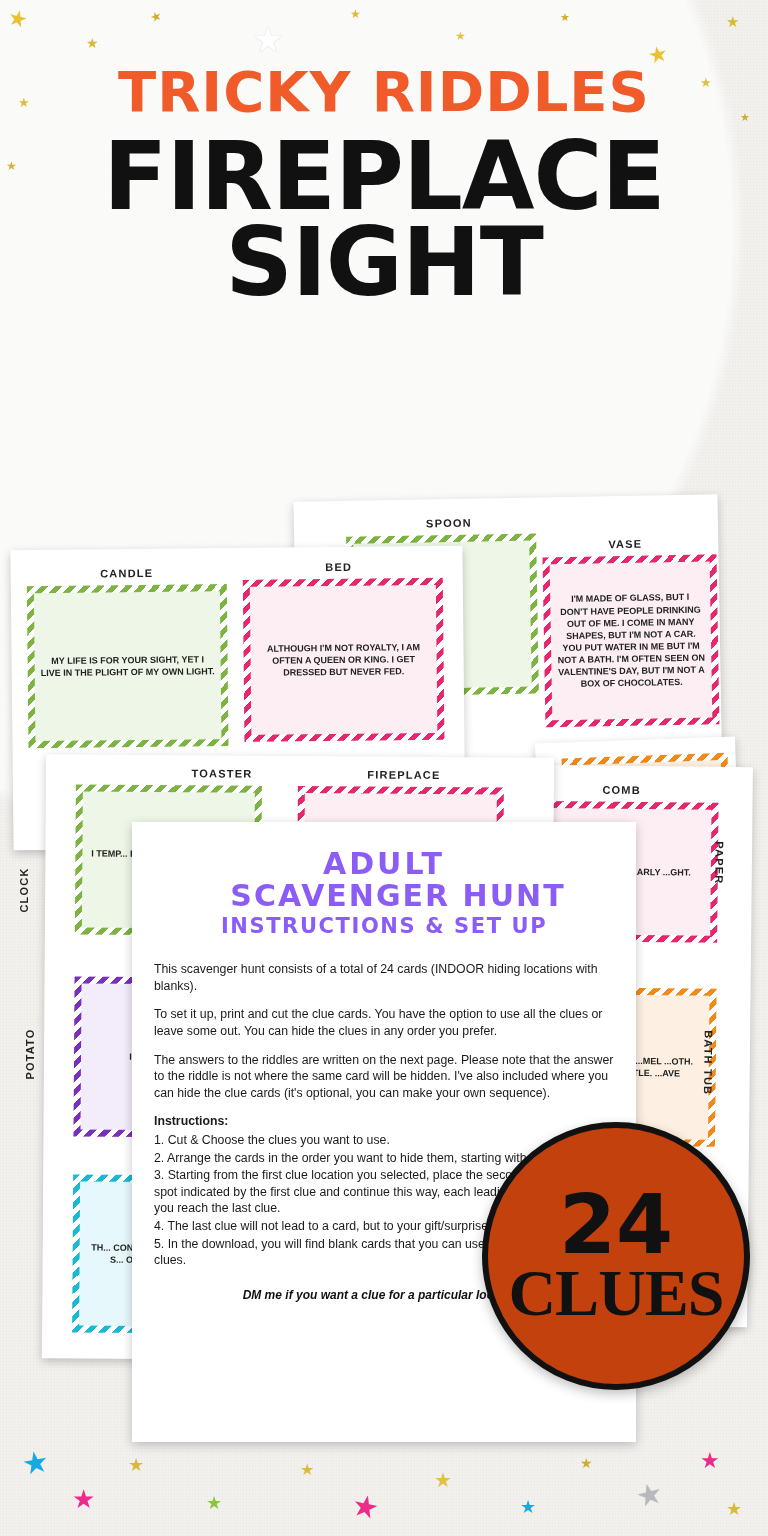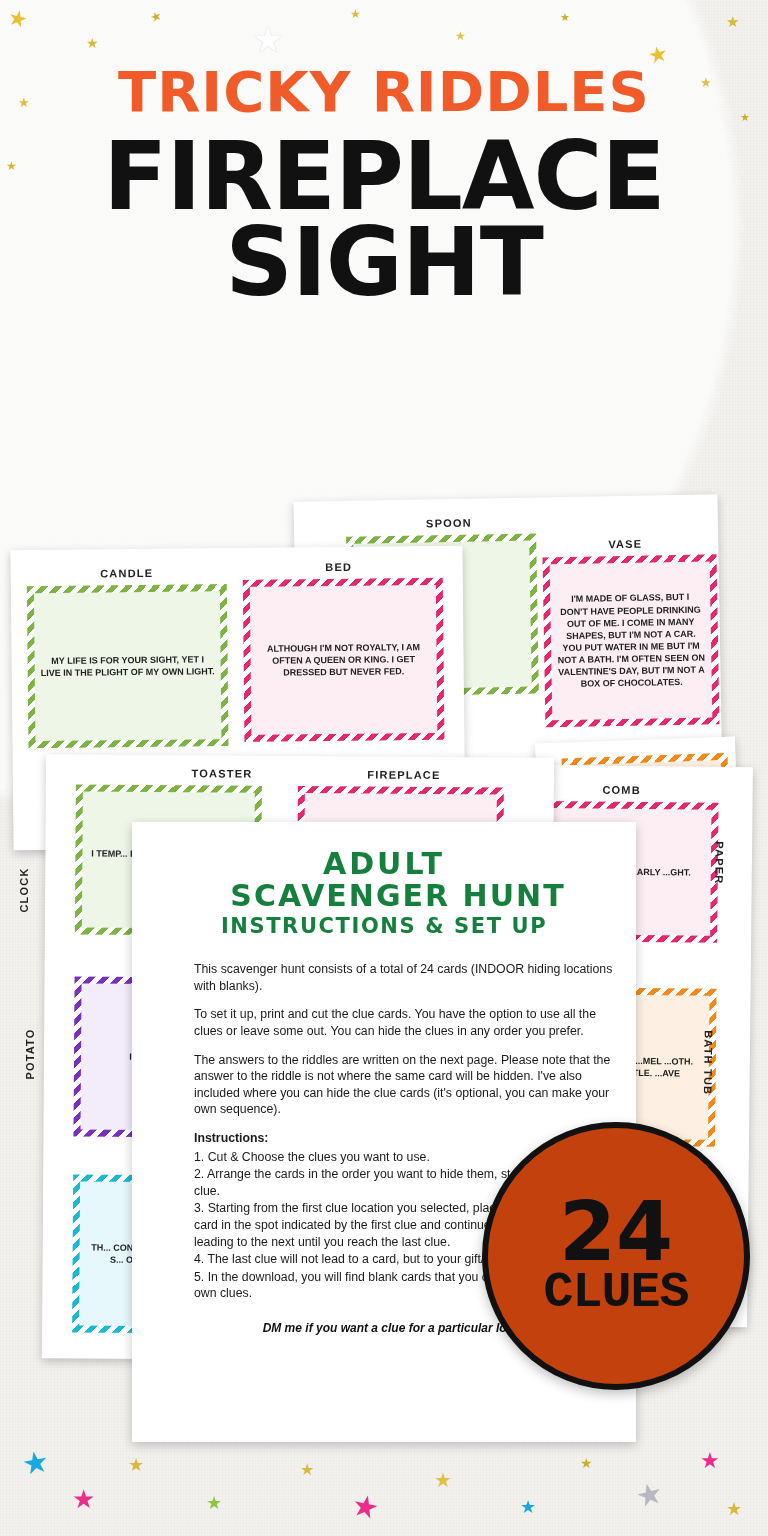--- a/index.html
+++ b/index.html
@@ -122,33 +122,32 @@
   .tint-purple { background: #f3ecfa; }
   .tint-cyan   { background: #e6f8fb; }
   .tint-orange { background: #fdf0e2; }
 
   
   #instructions-sheet {
     z-index: 40;
   }
   .inst-title {
     text-align: center;
-    color: #15803d;
+    color: #8b5cf6;
     font-family: "DejaVu Sans", sans-serif;
     font-weight: bold;
   }
   .inst-title .t1 { display:block; font-size: 30px; letter-spacing: 3px; line-height: 1.05;}
   .inst-title .t2 { display:block; font-size: 30px; letter-spacing: 2px; line-height: 1.05; margin-left: 28px;}
   .inst-title .t3 { display:block; font-size: 21px; letter-spacing: 1.6px; line-height: 1.25; margin-top: 2px;}
   .inst-body {
     font-size: 12.3px;
     line-height: 1.35;
     color: #1b1b1b;
     padding: 0 22px;
-    margin-left: 40px;
   }
   .inst-body p { margin-bottom: 12px; }
   .inst-body .h { font-weight: bold; margin-bottom: 2px; }
   .inst-body ol { list-style: none; }
   .inst-body li { margin-bottom: 1px; }
   .inst-foot {
     text-align: center;
     font-size: 12px;
     font-weight: bold;
     font-style: italic;
@@ -171,23 +170,23 @@
     box-shadow: 0 4px 12px rgba(0,0,0,0.25);
   }
   #clues-badge .num {
     font-family: "DejaVu Sans", sans-serif;
     font-weight: bold;
     font-size: 82px;
     line-height: 0.9;
     color: #111;
   }
   #clues-badge .word {
-    font-family: Liberation Mono, monospace;
-    font-weight: bold;
-    font-size: 50px;
+    font-family: Liberation Serif, serif;
+    font-weight: bold;
+    font-size: 66px;
     line-height: 0.95;
     color: #111;
     letter-spacing: -1px;
   }
 </style>
 </head>
 <body>
 
 <div id="page">
 

